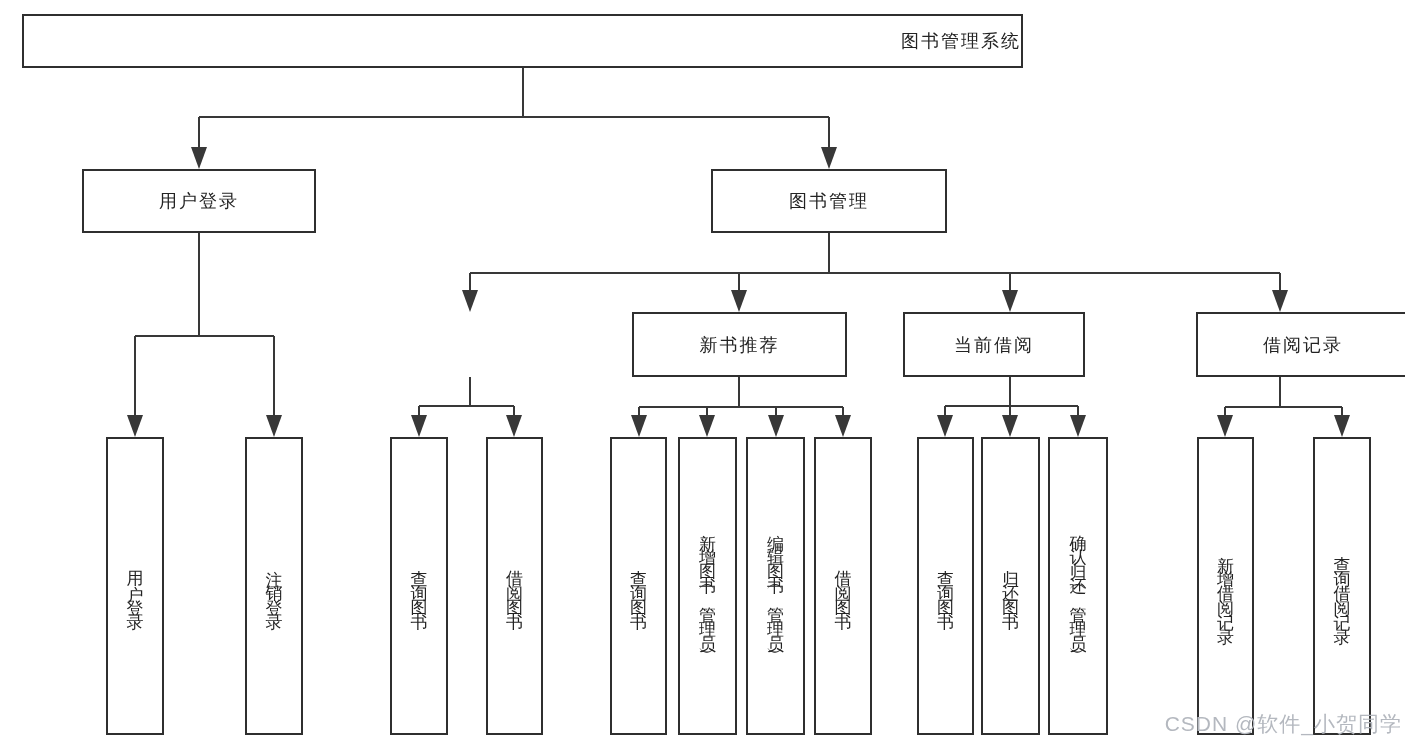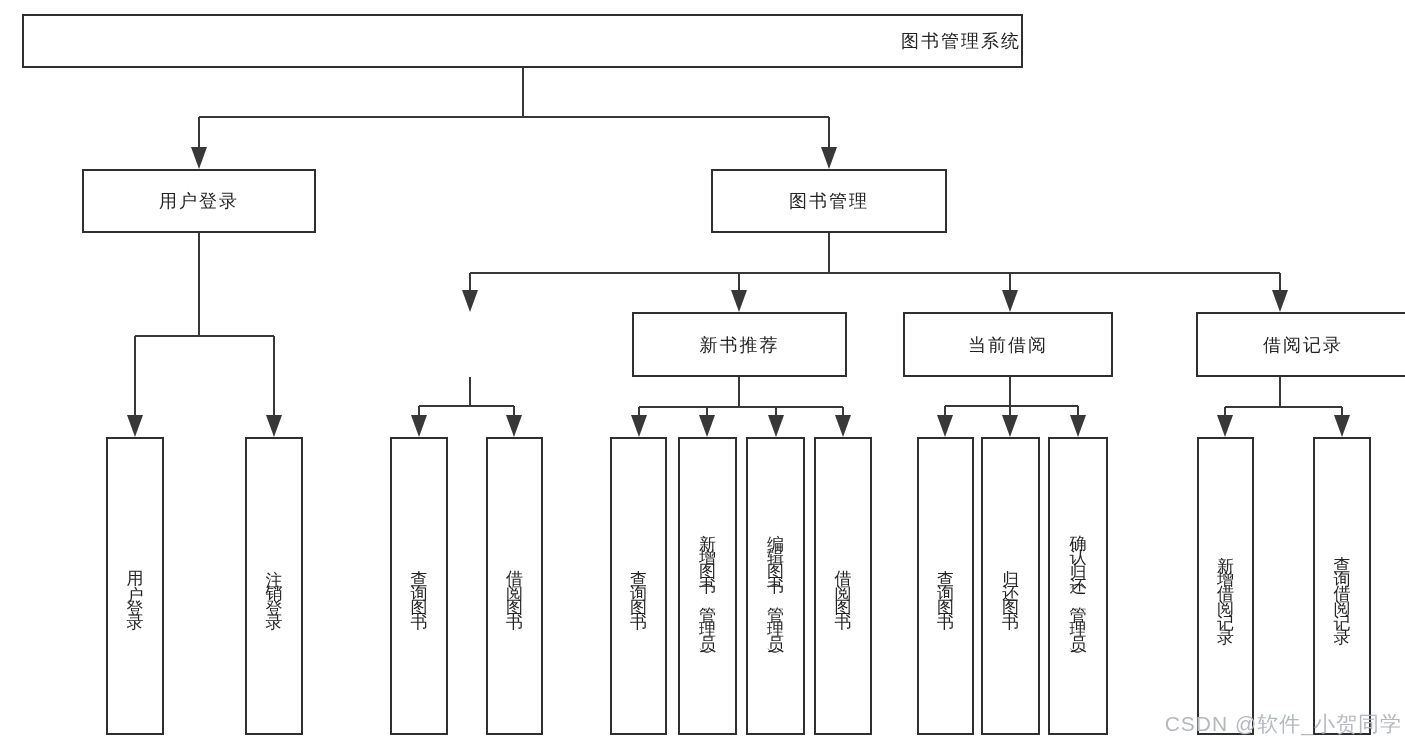--- a/index.html
+++ b/index.html
@@ -56,21 +56,21 @@
     white-space: nowrap;
   }
   
   #n-root        { left: 22px;   top: 14px;  width: 1001px; height: 54px; justify-content: flex-end; }
   
   #n-user-login  { left: 82px;   top: 169px; width: 234px;  height: 64px; }
   #n-book-mgmt   { left: 711px;  top: 169px; width: 236px;  height: 64px; }
   
   #n-new-book    { left: 362px;  top: 312px; width: 216px;  height: 65px; }
   #n-book-borrow { left: 632px;  top: 312px; width: 215px;  height: 65px; }
-  #n-cur-borrow  { left: 903px;  top: 312px; width: 210px;  height: 65px; }
+  #n-cur-borrow  { left: 903px;  top: 312px; width: 182px;  height: 65px; }
   #n-rec-borrow  { left: 1173px; top: 312px; width: 214px;  height: 65px; margin-left: 23px; }
   
   #lf-a1 { left: 106px;  width: 58px; }
   #lf-a2 { left: 245px;  width: 58px; }
   #lf-b1 { left: 390px;  width: 58px; }
   #lf-b2 { left: 486px;  width: 57px; }
   #lf-c1 { left: 610px;  width: 57px; }
   #lf-c2 { left: 678px;  width: 59px; }
   #lf-c3 { left: 746px;  width: 59px; }
   #lf-c4 { left: 814px;  width: 58px; }

